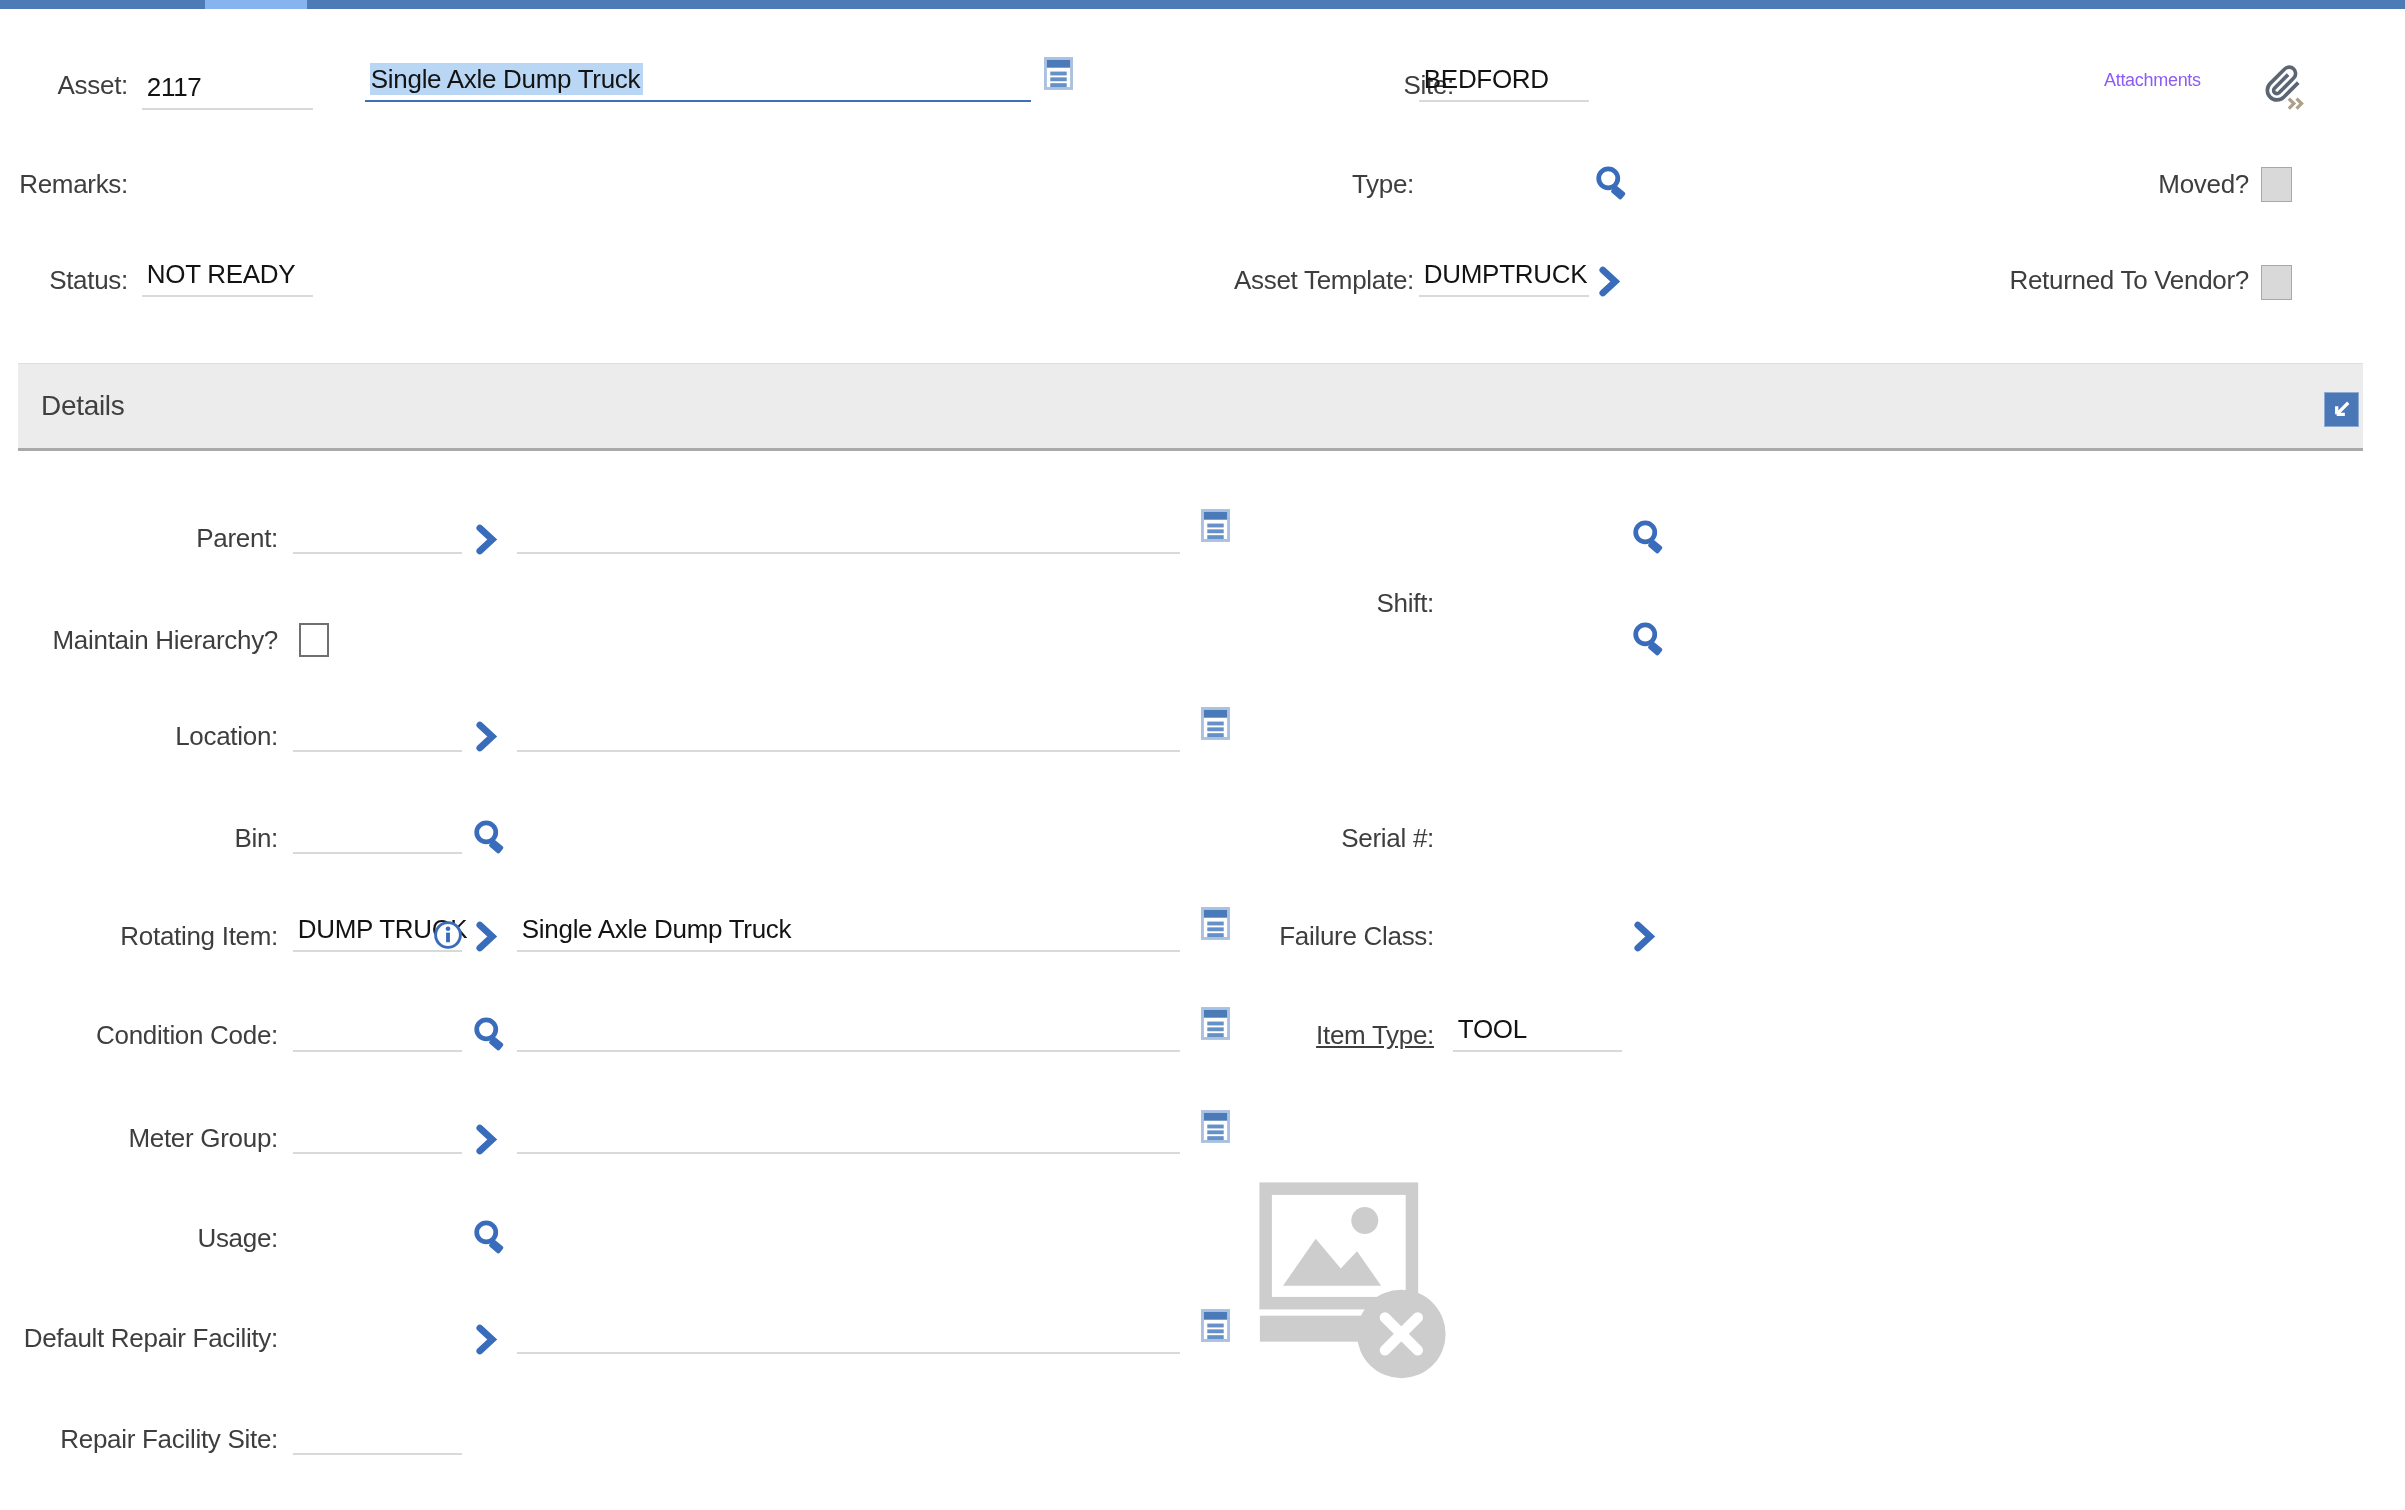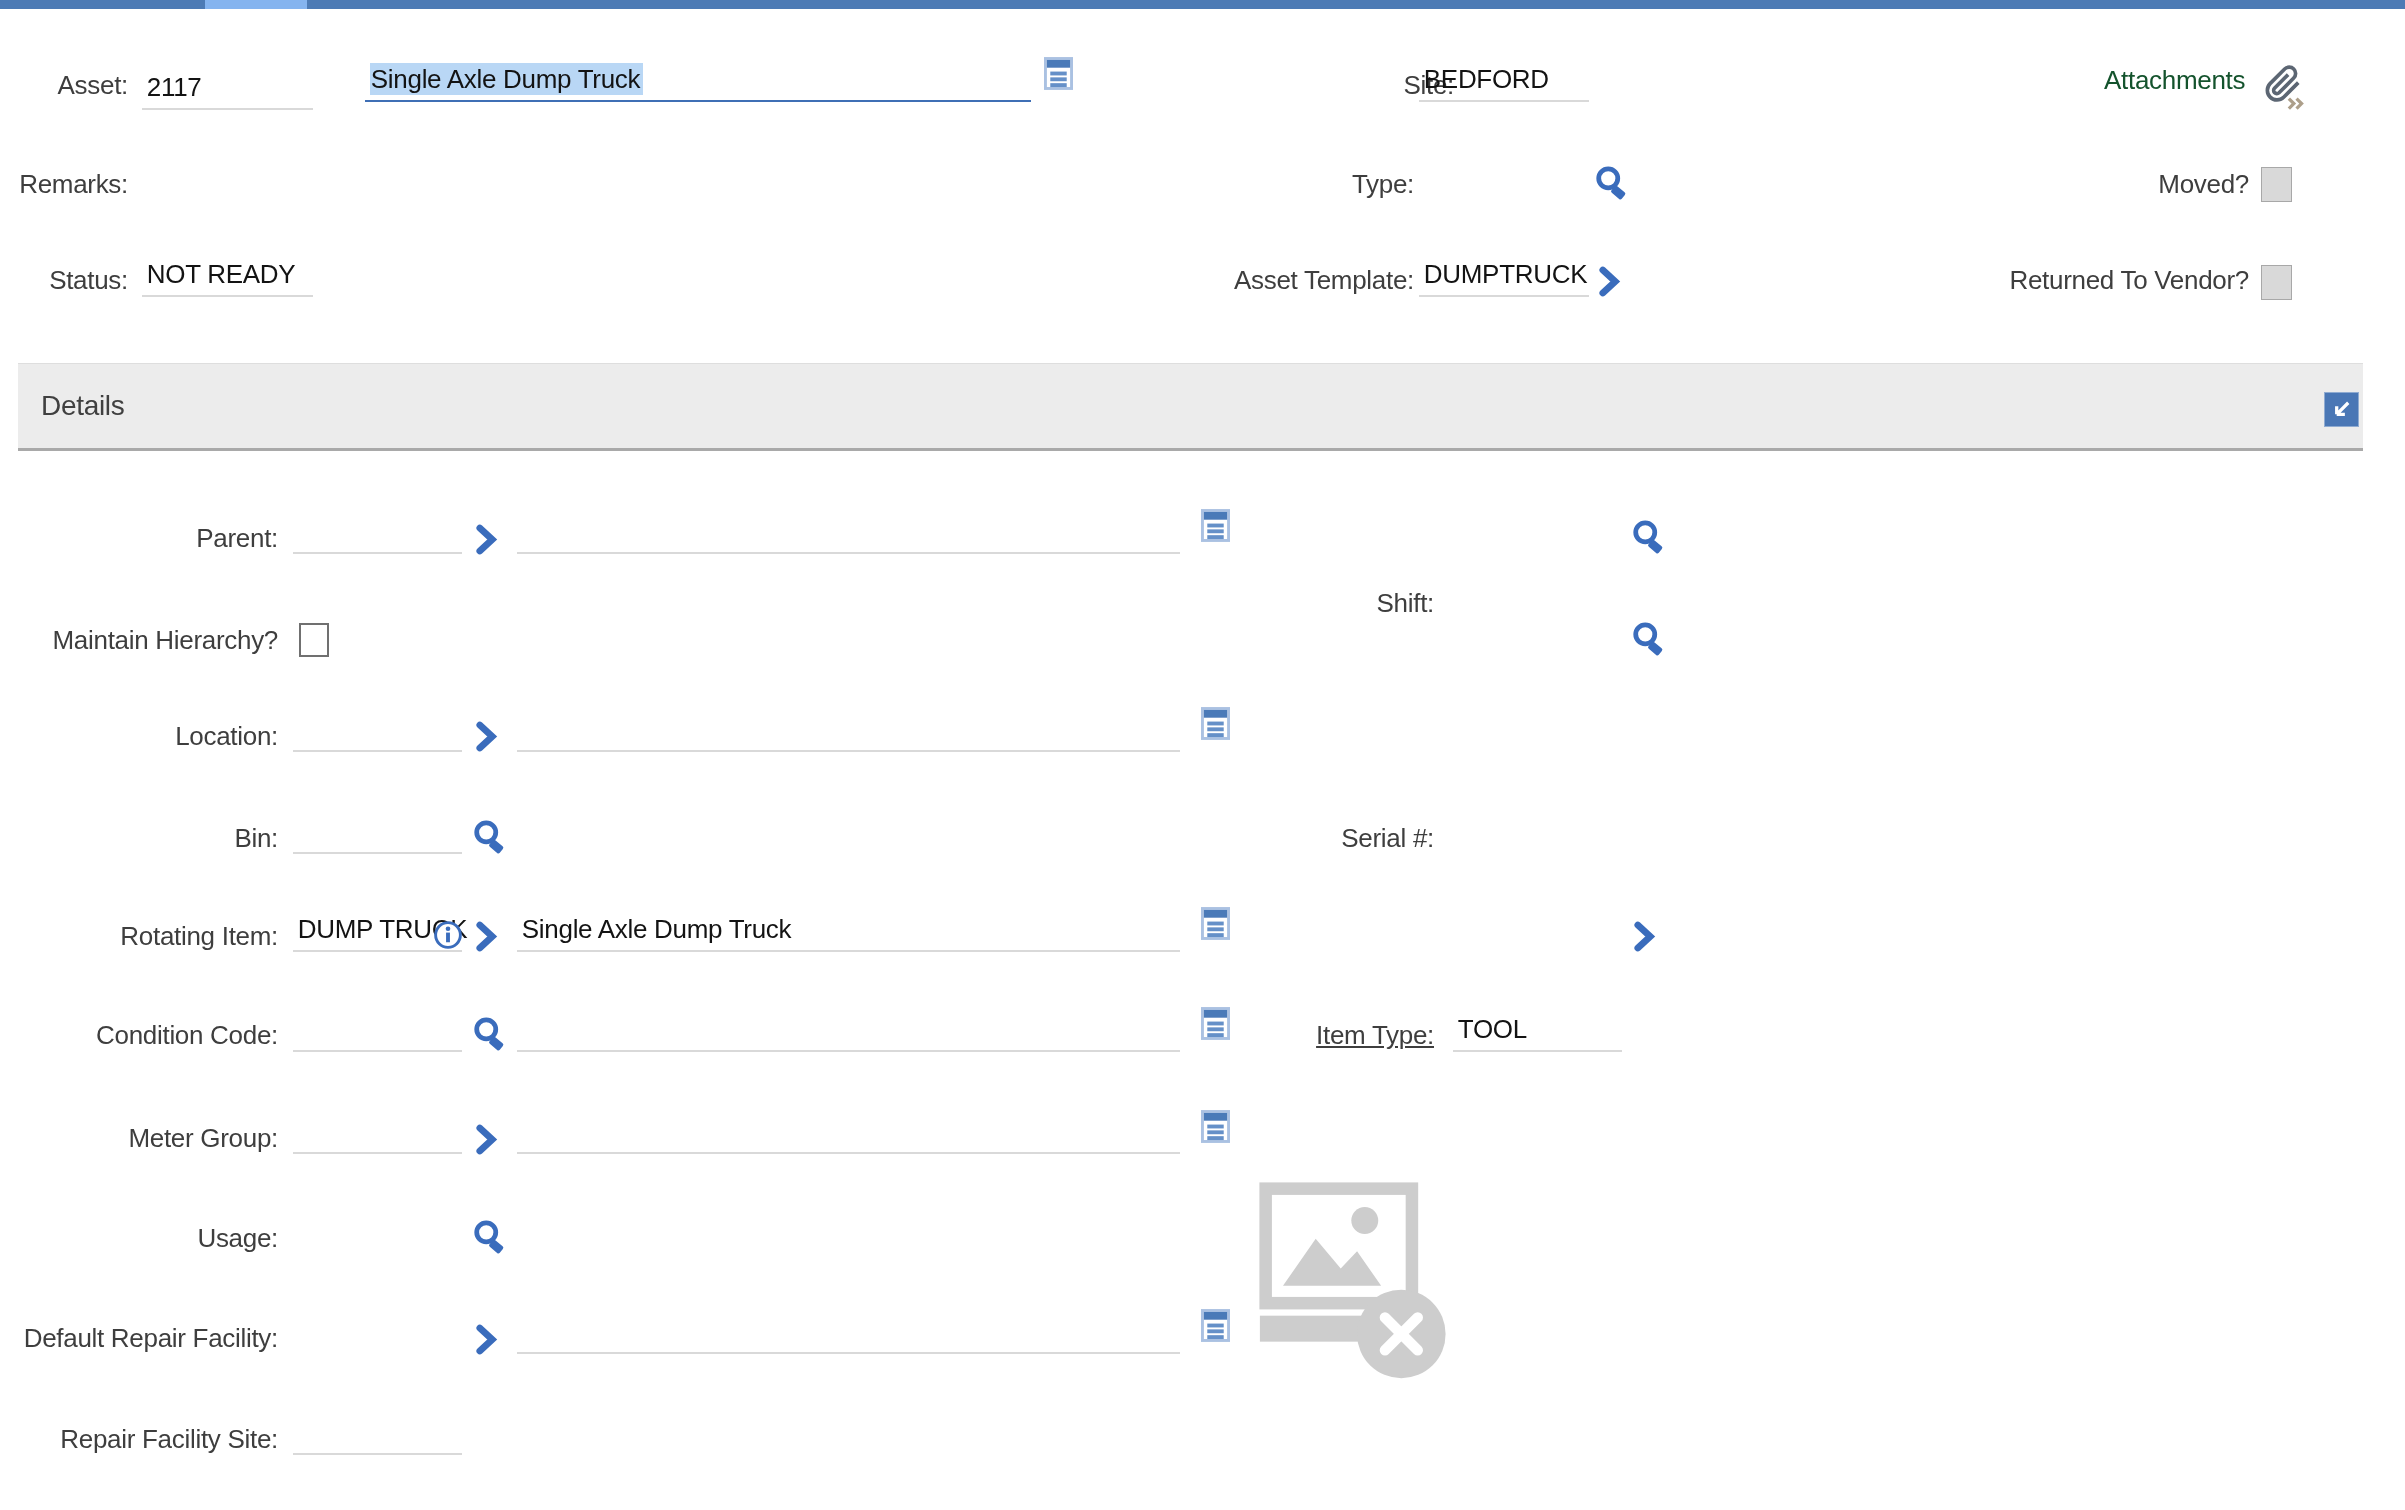--- a/index.html
+++ b/index.html
@@ -13,21 +13,21 @@
        white-space:nowrap;padding-left:4.8px;box-sizing:content-box;}
   input.fld{background:transparent;outline:none;border:none;padding:0 0 0 4.8px;
        font-family:inherit;font-size:26px;color:#131313;letter-spacing:-0.3px;}
   .u-light{border-bottom:2.9px solid #d9d9d9;}
   .u-dark{border-bottom:2.9px solid #4d4d4d;}
   .u-blue{border-bottom:2.9px solid #3f6fb5;}
   .sel{background:#b9d7f5;padding:1px 2.9px 1px 1px;}
   .chk{position:absolute;width:26px;height:30px;background:#ffffff;border:2.9px solid #707070;}
   .chk.disabled{width:29px;height:33px;background:#d9d9d9;border:1.9px solid #a8a8a8;}
   .icon{position:absolute;}
-  .attach-lbl{position:absolute;height:40px;line-height:40px;font-size:26px;color:#14532d;white-space:nowrap;}
+  .attach-lbl{position:absolute;height:40px;line-height:40px;font-size:18px;color:#8b5cf6;white-space:nowrap;}
   .details-bar{position:absolute;left:18px;top:363px;width:2345px;height:84px;background:#ececec;
        border-bottom:3.8px solid #a9a9a9;border-top:1px solid #dedede;}
   .details-title{position:absolute;left:23px;top:0;height:68px;line-height:84px;
        font-size:28px;color:#404040;}
   .collapse-btn{position:absolute;left:2306px;top:28px;width:33px;height:33px;background:#4a77b5;
        border:1px solid #8fabd1;display:flex;align-items:center;justify-content:center;cursor:pointer;}
 </style>
 </head>
 <body>
 
@@ -247,20 +247,21 @@
         <circle cx="16" cy="14" r="10" fill="none" stroke="#3a6cbc" stroke-width="5"></circle>
         <rect x="24" y="21" width="14" height="9" rx="2" transform="rotate(40 24 21)" fill="#3a6cbc"></rect>
       </svg>
   </div>
 
   <input class="fld u-dark" style="left: 1453px; top: 710px; width: 77px;" value="">
 
   <div class="lbl" style="left:1057px;top:818px;width:377px;">Serial #:</div>
   <input class="fld u-dark" style="left: 1453px; top: 812px; width: 554px;" value="">
 
+  <div class="lbl" style="left:1057px;top:916px;width:377px;">Failure Class:</div>
   <input class="fld u-dark" style="left: 1453px; top: 910px; width: 164px;" value="">
   <div class="icon" style="left:1633px;top:921px;">
     <svg width="23" height="31" viewBox="0 0 24 32">
         <path d="M5 4 L18 16 L5 28" fill="none" stroke="#3a6cbc" stroke-width="7" stroke-linecap="round"></path>
       </svg>
   </div>
 
   <div class="lbl" style="left:1057px;top:1015px;width:377px;text-decoration:underline;">Item Type:</div>
   <div class="fld u-light" style="left:1453px;top:1010px;width:164px;">TOOL</div>
 

